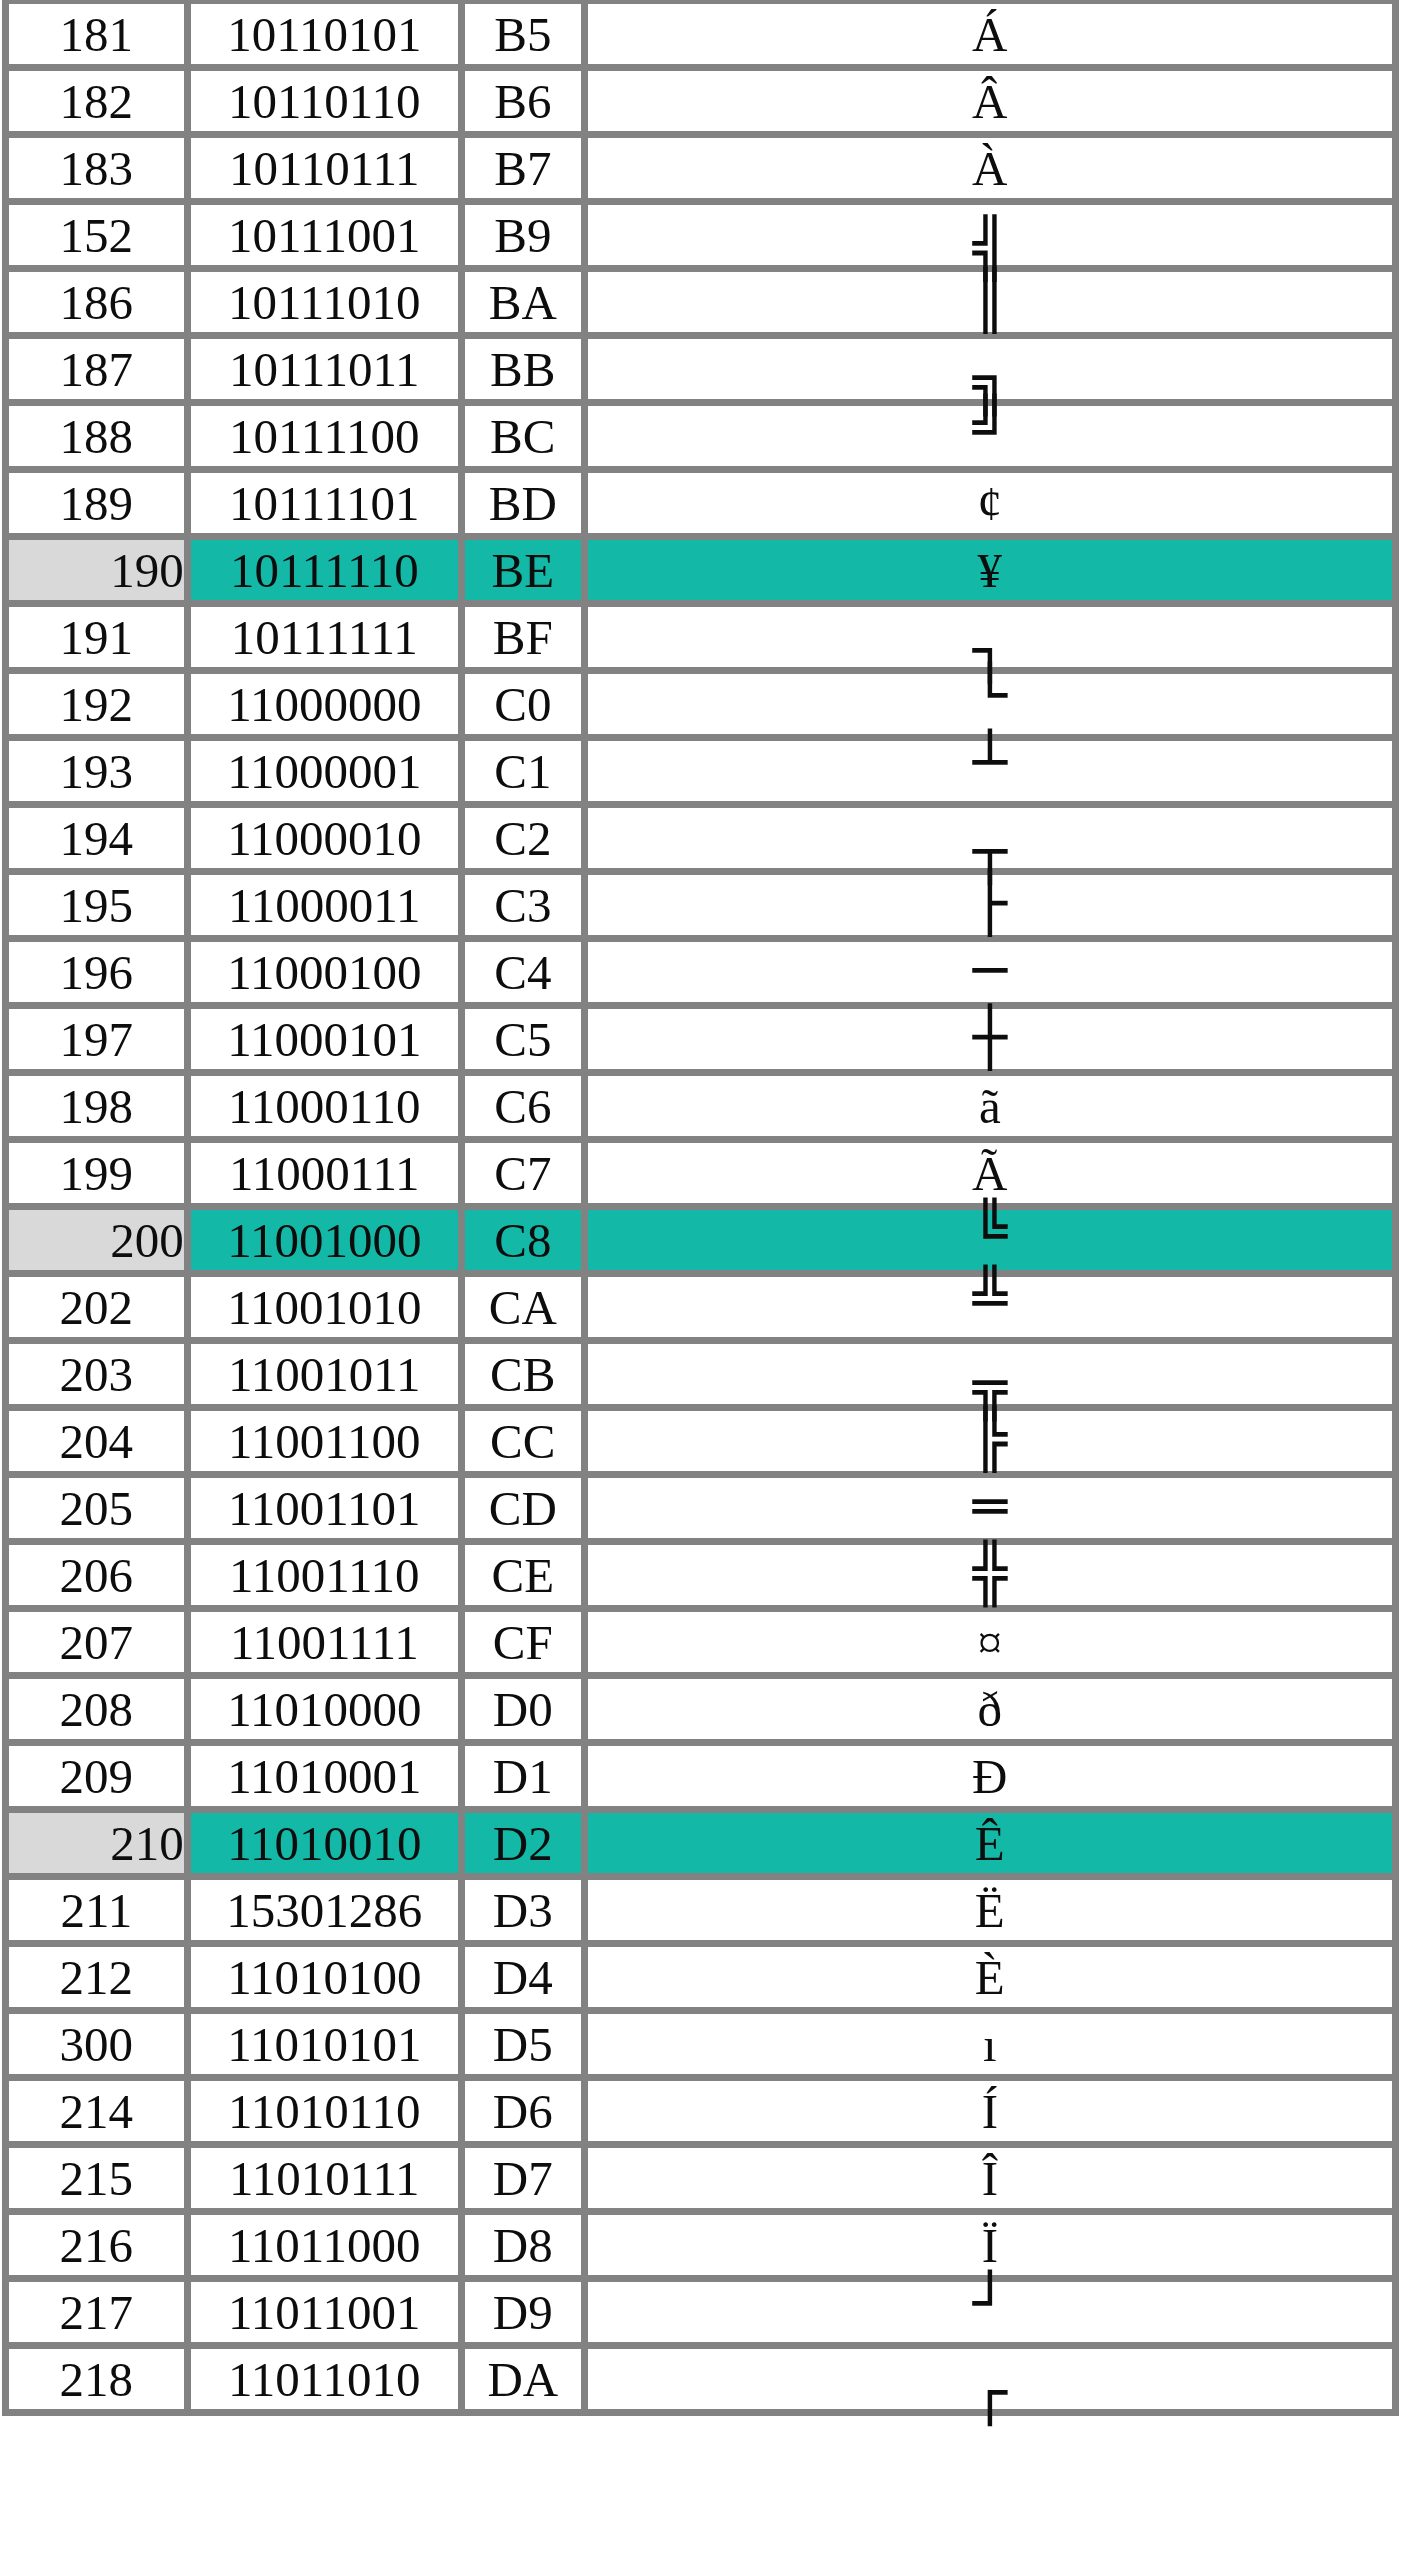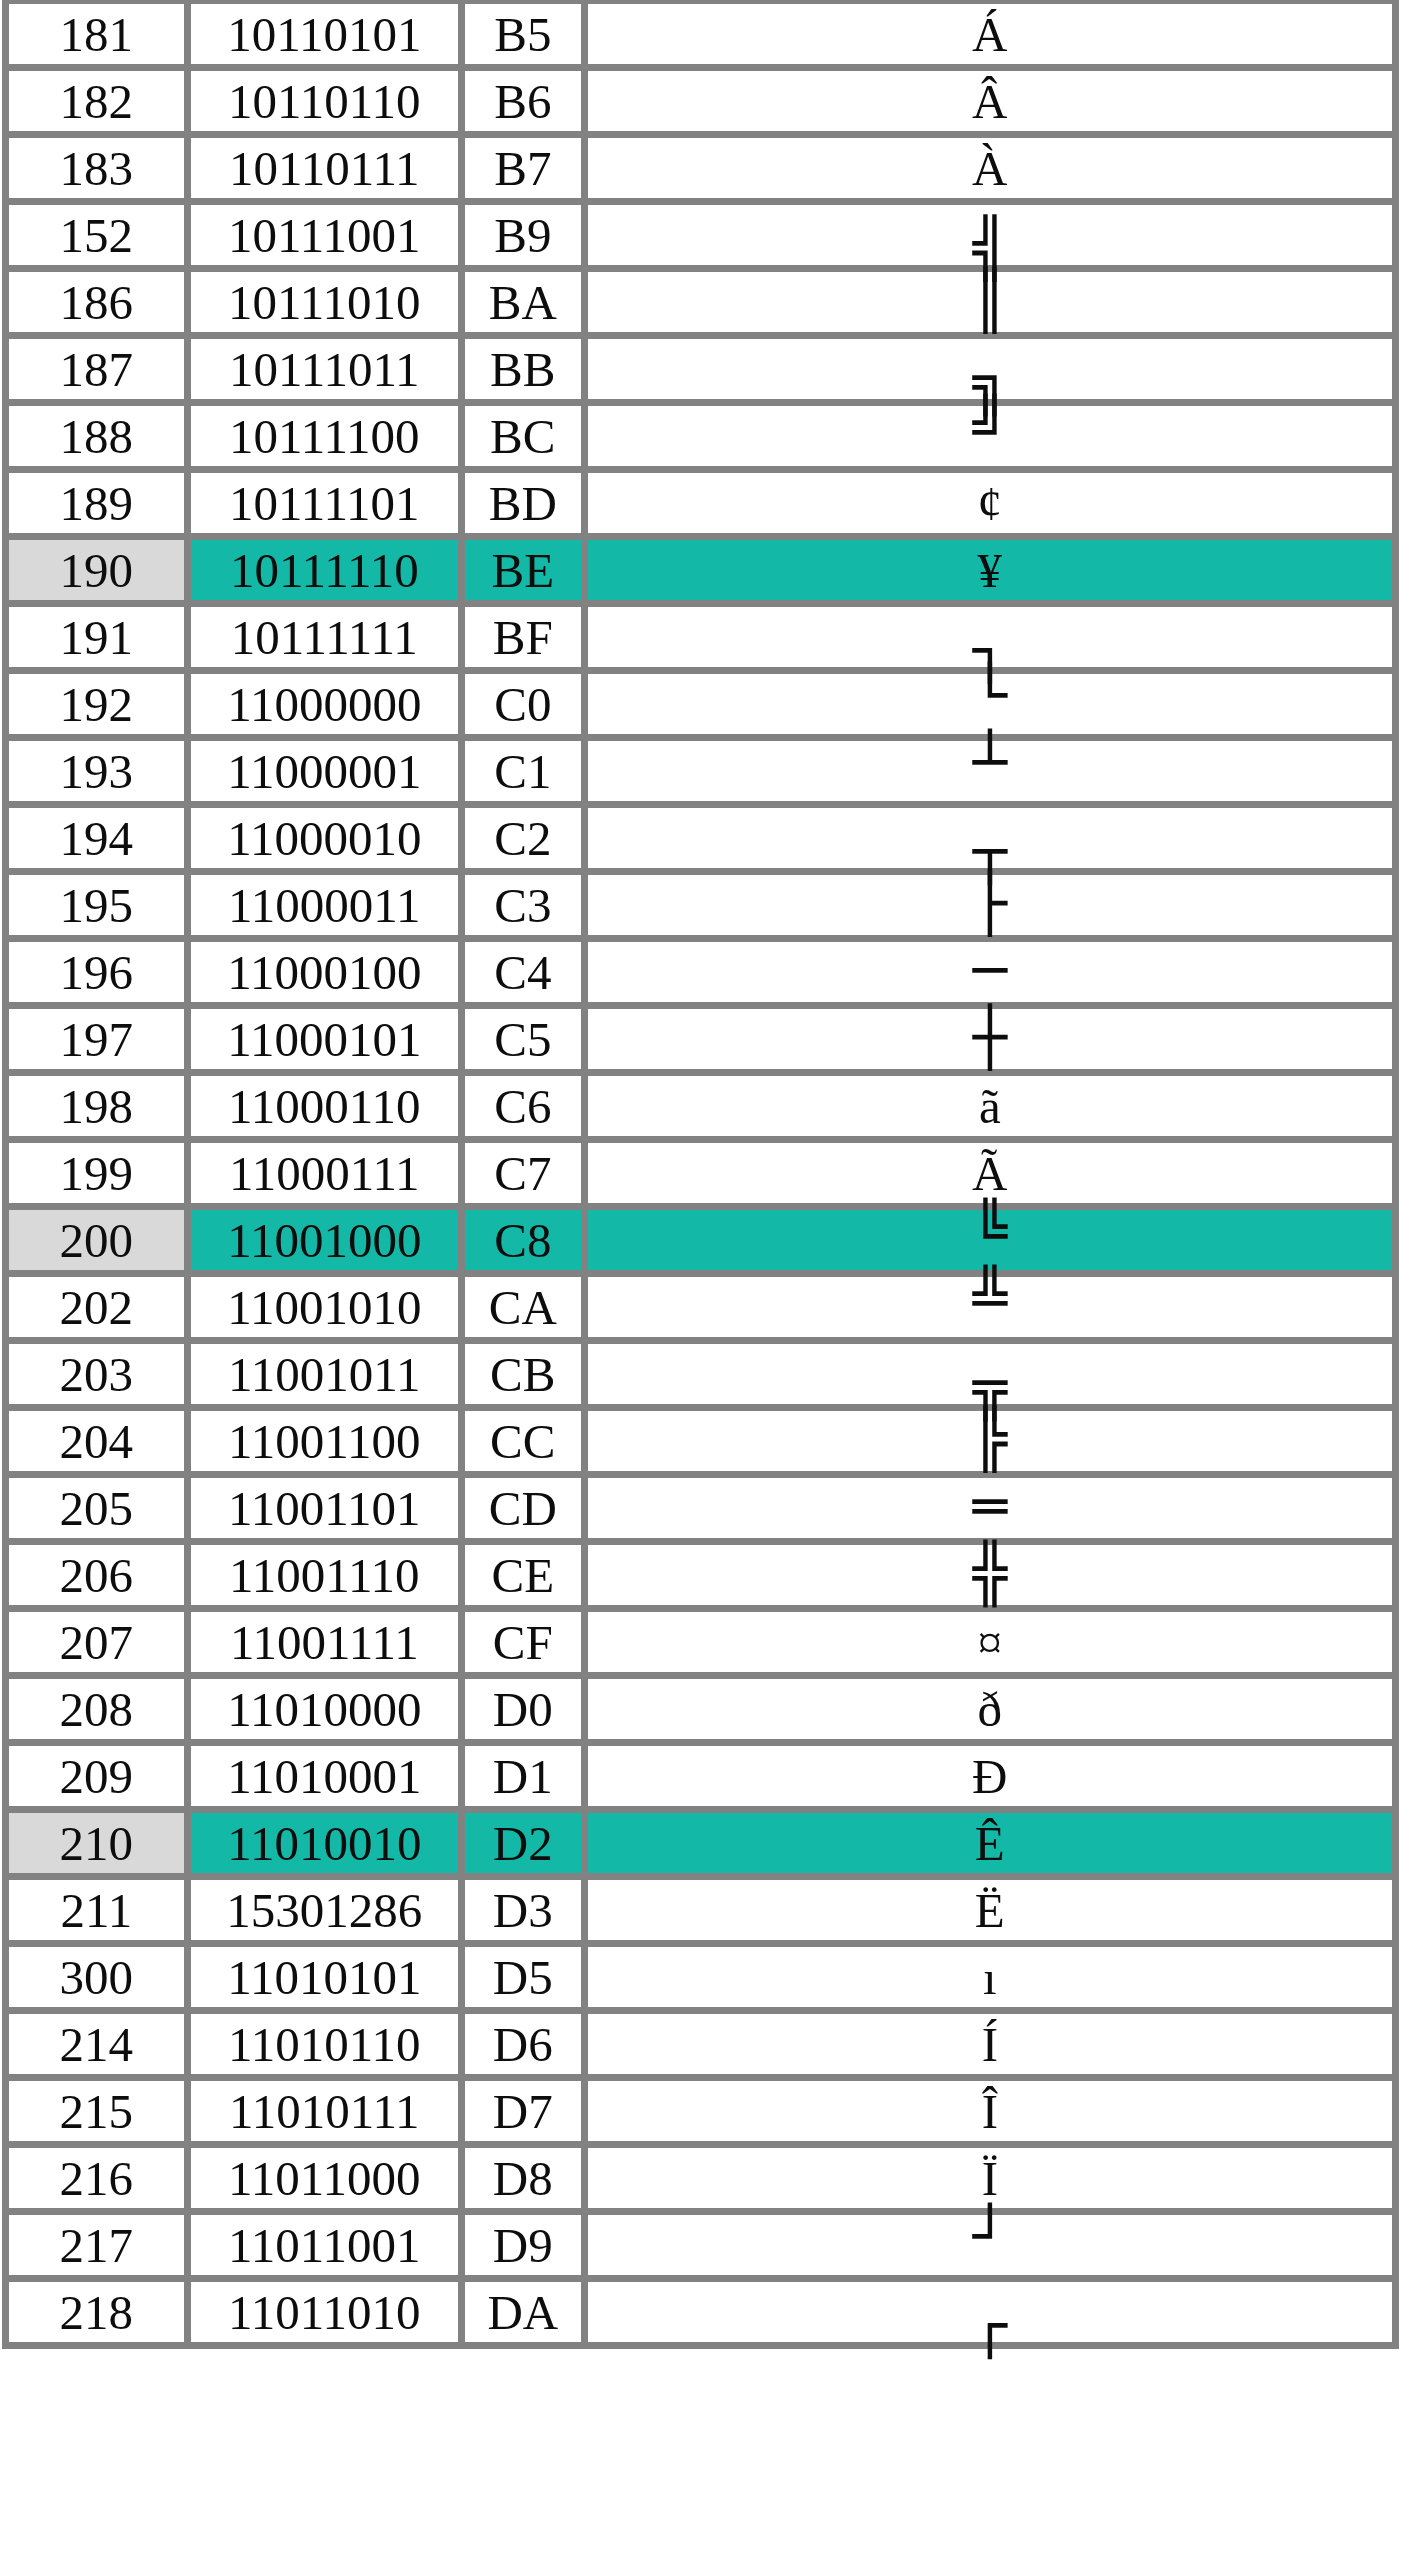--- a/index.html
+++ b/index.html
@@ -34,21 +34,21 @@
     background: #ffffff;
     padding: 0;
     overflow: visible;
   }
   col.c-dec  { width: 182px; }
   col.c-bin  { width: 274px; }
   col.c-hex  { width: 123px; }
   col.c-char { width: 811px; }
 
   tr.hl td { background: #14b8a6; }
-  tr.hl td.dec-cell { background: #d9d9d9; }
+  tr.hl td.dec-cell { background: #d9d9d9; text-align: right; }
 
   td.char-cell span {
     display: inline-block;
     line-height: 1;
   }
   td.char-cell span.boxchar {
     font-family: "DejaVu Sans", sans-serif;
     font-size: 57px;
     font-weight: bold;
   }
@@ -233,20 +233,26 @@
           <td class="hex-cell"><span>D2</span></td>
           <td class="char-cell"><span>Ê</span></td>
         </tr>
         <tr>
           <td class="dec-cell"><span>211</span></td>
           <td class="bin-cell"><span>15301286</span></td>
           <td class="hex-cell"><span>D3</span></td>
           <td class="char-cell"><span>Ë</span></td>
         </tr>
         <tr>
+          <td class="dec-cell"><span>212</span></td>
+          <td class="bin-cell"><span>11010100</span></td>
+          <td class="hex-cell"><span>D4</span></td>
+          <td class="char-cell"><span>È</span></td>
+        </tr>
+        <tr>
           <td class="dec-cell"><span>300</span></td>
           <td class="bin-cell"><span>11010101</span></td>
           <td class="hex-cell"><span>D5</span></td>
           <td class="char-cell"><span>ı</span></td>
         </tr>
         <tr>
           <td class="dec-cell"><span>214</span></td>
           <td class="bin-cell"><span>11010110</span></td>
           <td class="hex-cell"><span>D6</span></td>
           <td class="char-cell"><span>Í</span></td>

